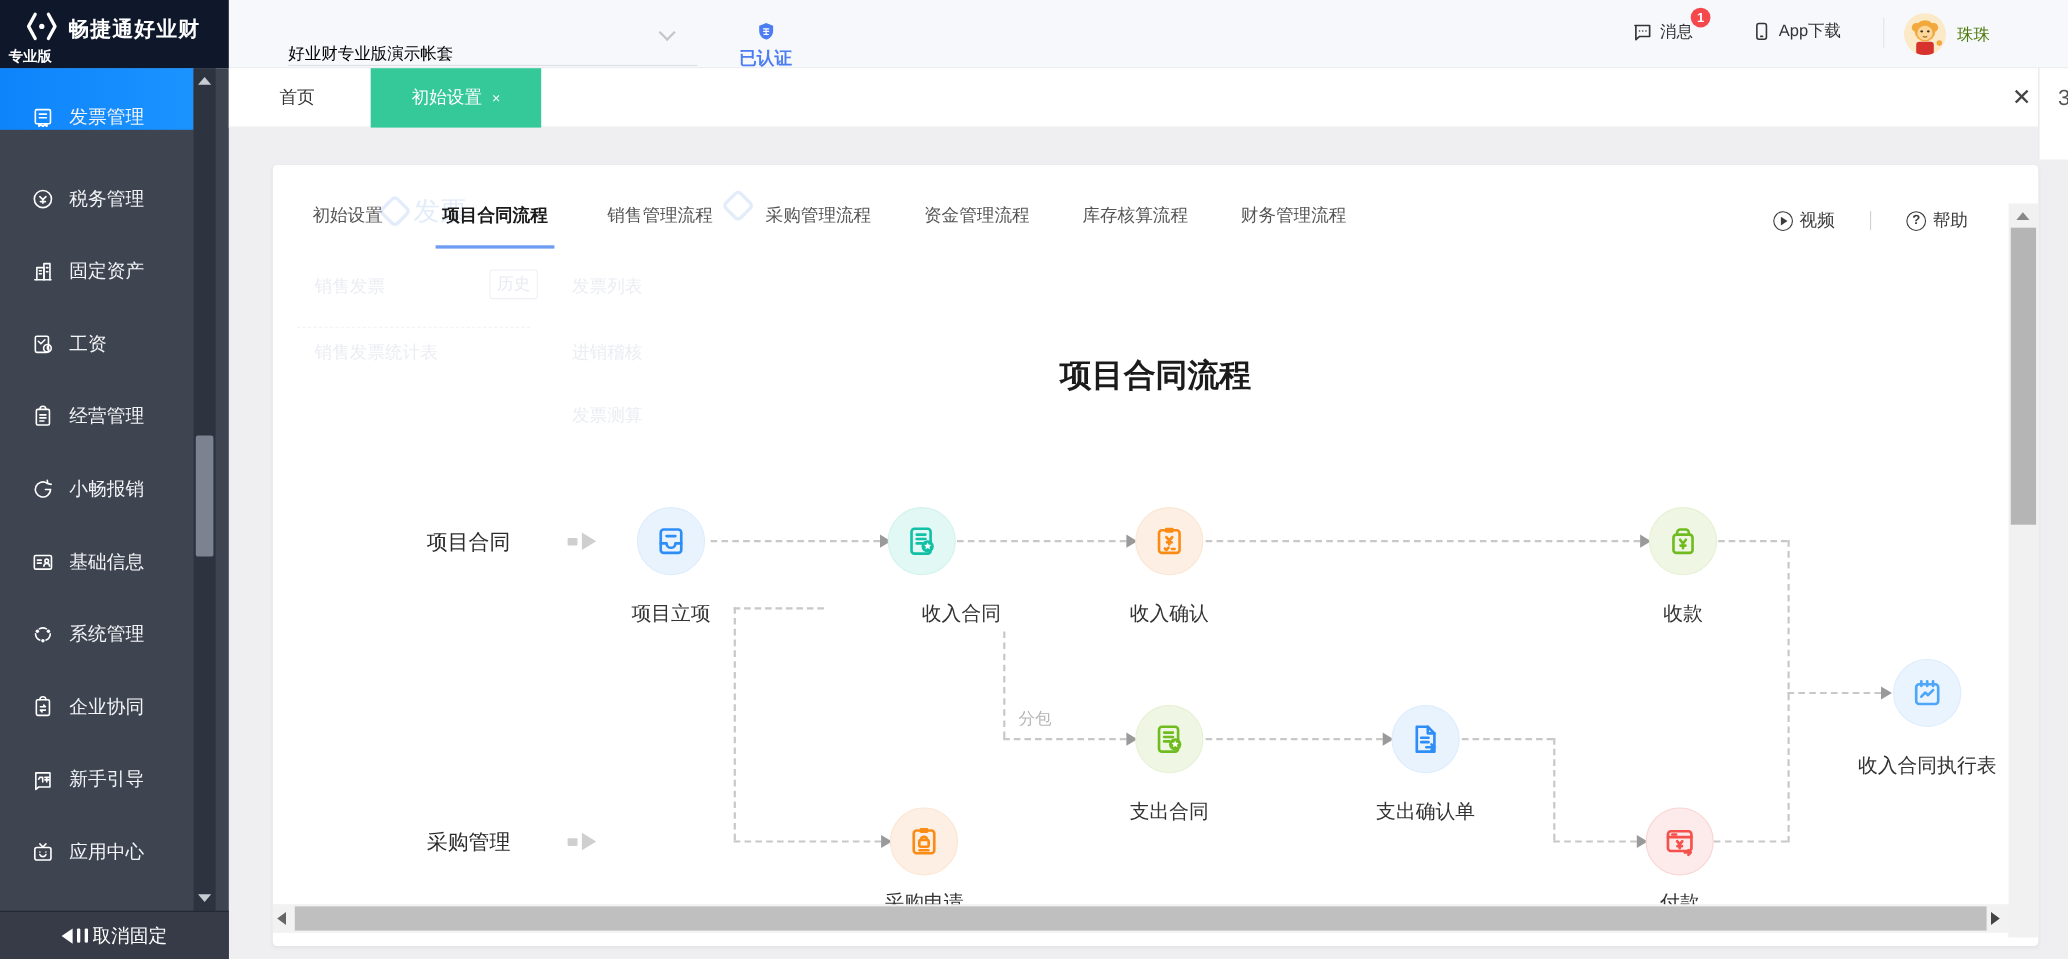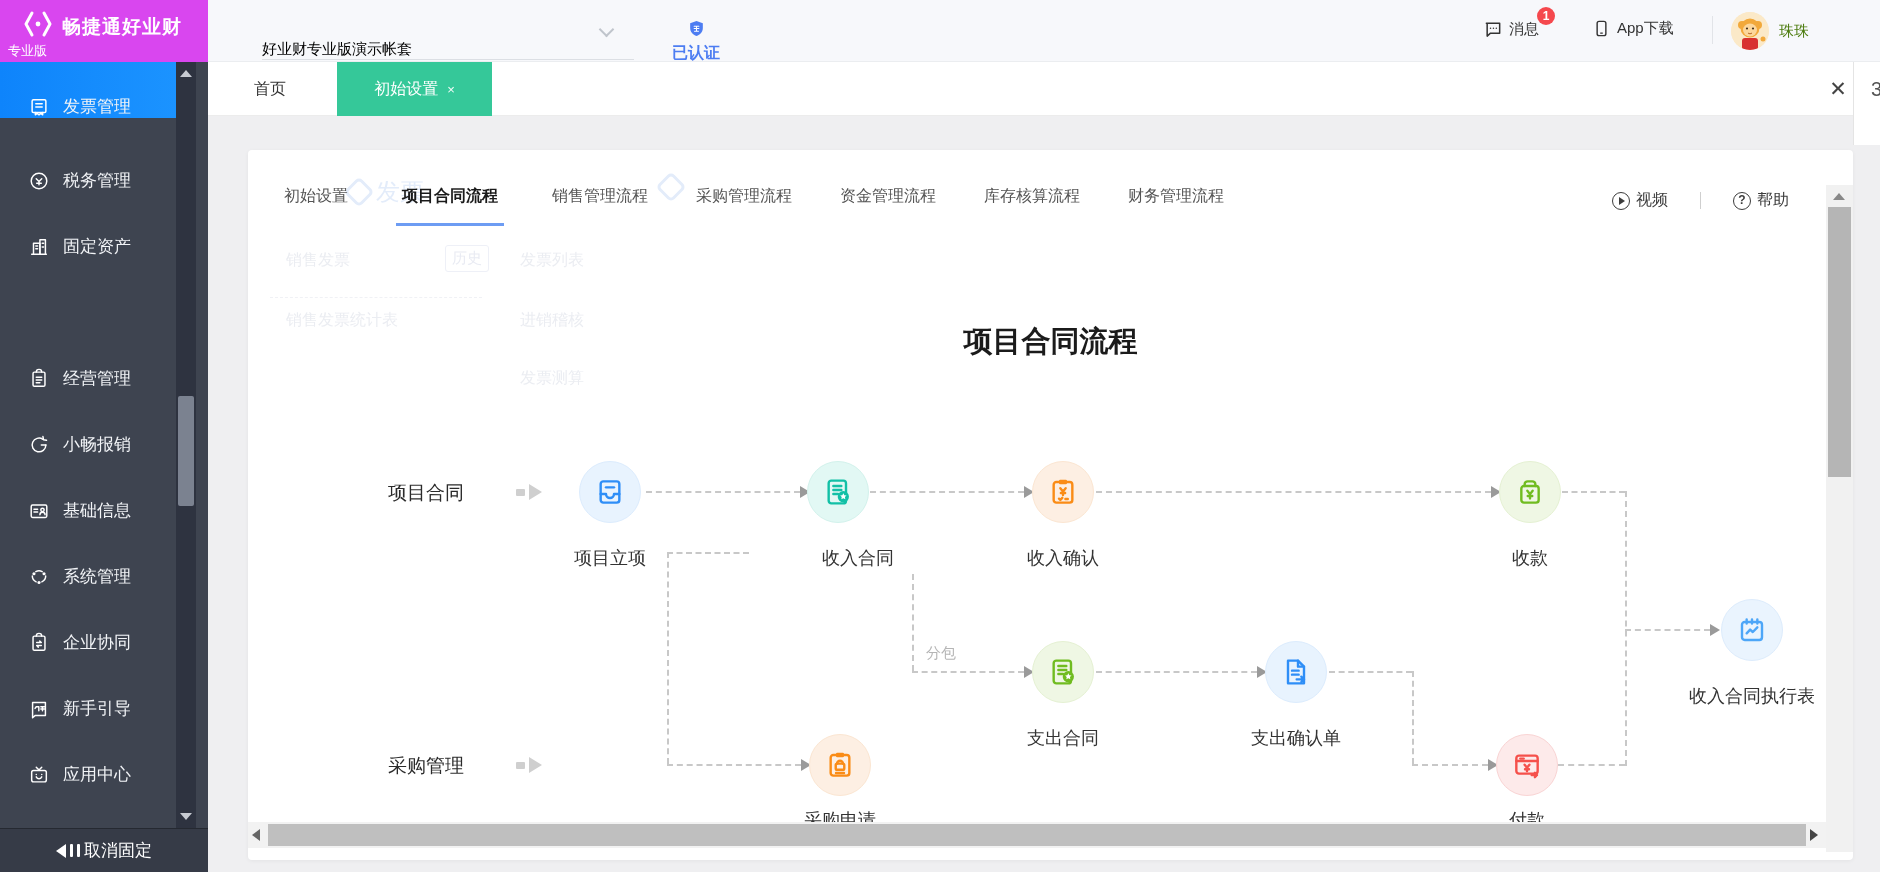--- a/index.html
+++ b/index.html
@@ -2,24 +2,24 @@
 <html><head>
 <meta charset="utf-8">
 <style>
   * { margin:0; padding:0; box-sizing:border-box; }
   html,body { background:#d8d8d8; }
   body { font-family:"Liberation Sans","DejaVu Sans",sans-serif; }
   .screen { position:relative; width:1880px; height:872px; overflow:hidden; background:#efeff1; }
 
   
   .header { position:absolute; left:0; top:0; width:1880px; height:62px; background:#f7f8fb; border-bottom:1px solid #ebedf0; }
-  .logo-block { position:absolute; left:0; top:0; width:208px; height:62px; background:#d946ef; color:#fff; }
+  .logo-block { position:absolute; left:0; top:0; width:208px; height:62px; background:#0f172a; color:#fff; }
   .logo-mark { position:absolute; left:22px; top:9px; }
   .brand-name { position:absolute; left:62px; top:14px; font-size:19px; font-weight:bold; letter-spacing:1px; }
-  .brand-edition { position:absolute; left:8px; top:42px; font-size:13px; font-weight:normal; }
+  .brand-edition { position:absolute; left:8px; top:42px; font-size:13px; font-weight:bold; }
   .acct { position:absolute; left:262px; top:20px; width:372px; font-size:15px; color:#000000; cursor:pointer;margin-top:20px; }
   .acct-line { position:absolute; left:262px; top:59px; width:372px; border-top:1px solid #dcdfe4; }
   .acct-chevron { position:absolute; left:600px; top:22px; width:14px; height:14px; }
   .acct-chevron:before { content:""; position:absolute; left:1px; top:2px; width:9px; height:9px; border-right:2px solid #c0c5cc; border-bottom:2px solid #c0c5cc; transform:rotate(45deg); }
   .verified { position:absolute; left:672px; top:19px; display:flex; align-items:center; gap:5px; color:#4d7df2; font-weight:bold; font-size:16px;flex-direction:column; }
   .hdr-item { position:absolute; top:19px; display:flex; align-items:center; gap:6px; font-size:15px; color:#333; cursor:pointer; }
   .msg-badge { position:absolute; left:1537px; top:7px; min-width:18px; height:18px; border-radius:9px; background:#f5484d; color:#fff; font-size:12px; line-height:18px; text-align:center; padding:0 4px; font-weight:bold; }
   .hdr-divider { position:absolute; left:1712px; top:16px; width:1px; height:28px; background:#e2e4e8; }
   .avatar { position:absolute; left:1731px; top:12px; width:38px; height:38px; border-radius:50%; background:#fbe9c8; overflow:hidden; cursor:pointer; }
   .user-name { position:absolute; left:1779px; top:22px; font-size:15px; color:#4d7c0f; cursor:pointer; }
@@ -194,20 +194,31 @@
       <span class="sicon">
           <svg class="ic" width="22" height="22" viewBox="0 0 24 24">
             <path d="M4 20h16"></path>
             <path d="M6 20V8h7v12"></path>
             <path d="M13 20V4h6v16"></path>
             <path d="M8.5 11h2M8.5 14h2M15.5 8h1.5M15.5 12h1.5"></path>
           </svg>
         </span>
       <span>固定资产</span>
     </div>
+    <div class="side-item" style="top:206px;">
+      <span class="sicon">
+          <svg class="ic" width="22" height="22" viewBox="0 0 24 24">
+            <rect x="4.5" y="4" width="13" height="16" rx="1.5"></rect>
+            <path d="M7.5 9l2.5 2.5 4-4"></path>
+            <circle cx="16.5" cy="16" r="3.8"></circle>
+            <path d="M16.5 14.2v2.3l1.5 1"></path>
+          </svg>
+        </span>
+      <span>工资</span>
+    </div>
     <div class="side-item" style="top:338px;">
       <span class="sicon">
           <svg class="ic" width="22" height="22" viewBox="0 0 24 24">
             <path d="M19.5 12a7.5 7.5 0 1 1-3.2-6.2"></path>
             <path d="M19.5 12h-5"></path>
             <path d="M16.3 2.8l.6 3.4 3.3.7"></path>
           </svg>
         </span>
       <span>小畅报销</span>
     </div>
@@ -397,21 +408,21 @@
     <div class="nlabel" style="left:362px;top:396px;">项目立项</div>
 
     <div class="node n-teal" style="left:559px;top:311px;">
       <svg class="nic" width="32" height="32" viewBox="0 0 24 24">
           <rect x="5" y="3.5" width="13" height="17" rx="2"></rect>
           <path d="M8.5 7.5h6M8.5 10.5h6M8.5 13.5h3.5"></path>
           <circle cx="16" cy="15.5" r="4.2" fill="currentColor" stroke="none"></circle>
           <path fill="#fff" stroke="none" d="M16 12.9l.75 1.5 1.65.25-1.2 1.15.3 1.65L16 16.65l-1.5.8.3-1.65-1.2-1.15 1.65-.25z"></path>
         </svg>
     </div>
-    <div class="nlabel" style="left:610px;top:396px;">收入合同</div>
+    <div class="nlabel" style="left:626px;top:396px;">收入合同</div>
 
     <div class="node n-orange" style="left:784px;top:311px;">
       <svg class="nic" width="32" height="32" viewBox="0 0 24 24">
           <rect x="5" y="4.5" width="14" height="15.5" rx="2"></rect>
           <rect x="9" y="2.8" width="6" height="3.4" rx="1" fill="currentColor" stroke="none"></rect>
           <path d="M10 9.2l2 2.4 2-2.4M12 11.6v2.6M10.4 12.8h3.2"></path>
           <path d="M9 17l1 1 1.5-1.6M13.8 17.3h1.8"></path>
         </svg>
     </div>
     <div class="nlabel" style="left:815px;top:396px;">收入确认</div>

